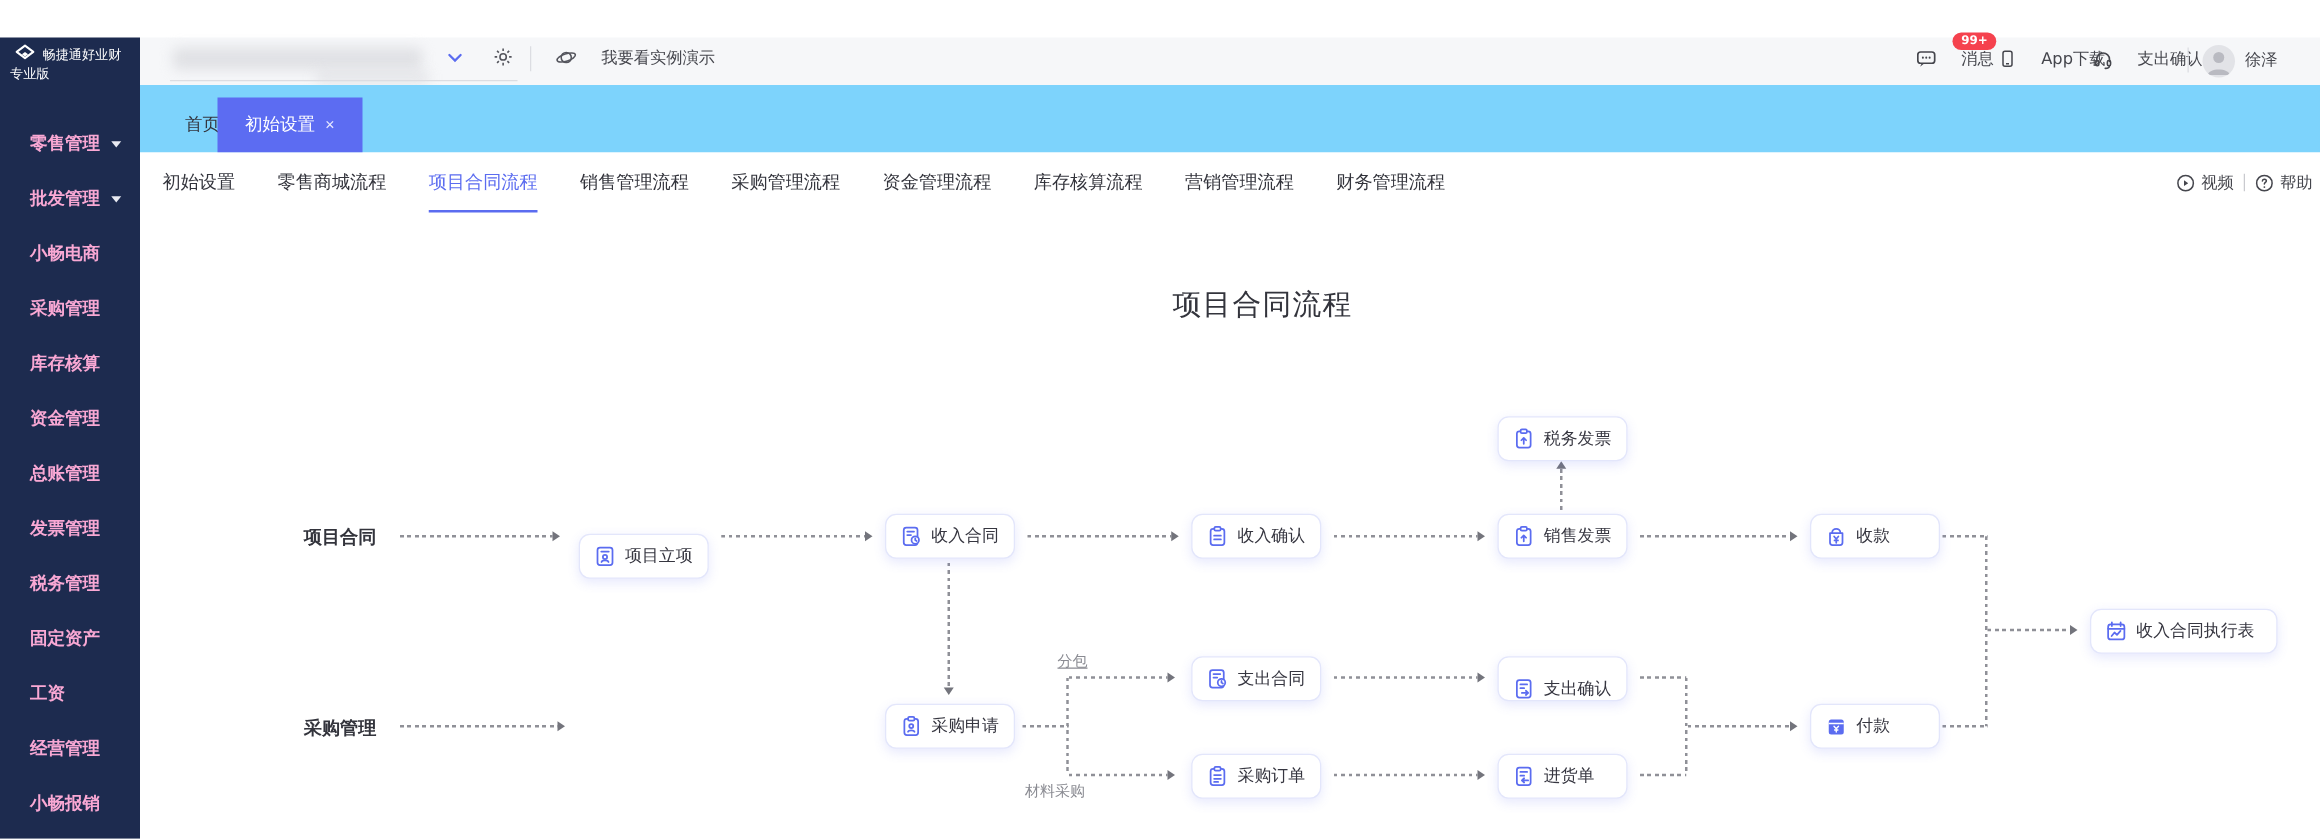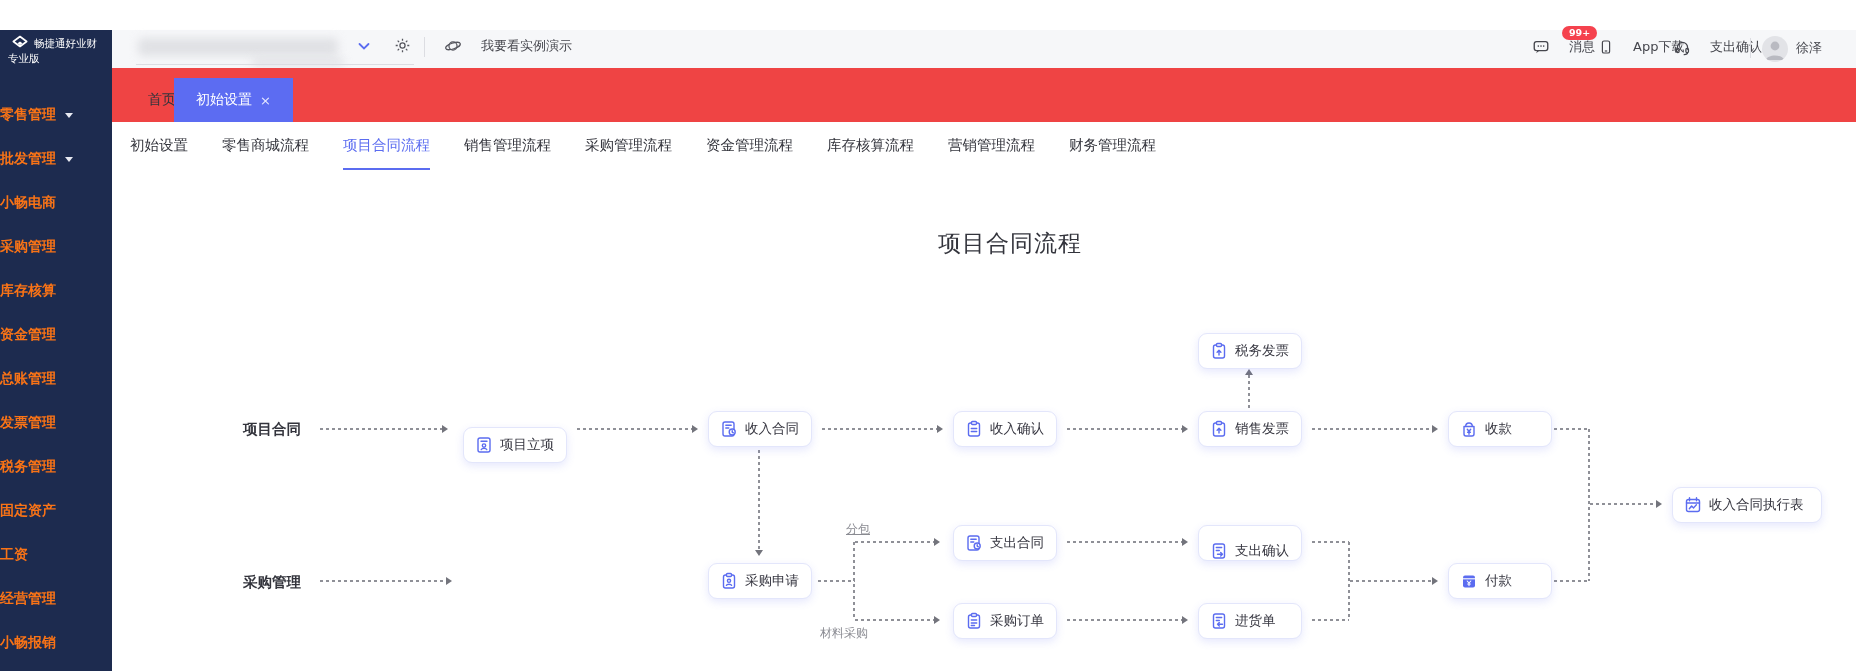--- a/index.html
+++ b/index.html
@@ -10,40 +10,40 @@
   
   .topstrip{position:absolute;left:0;top:0;width:1856px;height:30px;background:#fff;}
 
   
   .sidebar{position:absolute;left:0;top:30px;width:112px;height:641px;background:#1d2b4f;color:#fff;}
   .logo-block{position:absolute;left:0;top:0;width:112px;height:38px;}
   .logo-row{display:flex;align-items:center;gap:4px;padding:4px 0 0 10px;}
   .logo-name{font-size:10.5px;color:#fff;white-space:nowrap;overflow:hidden;width:70px;}
   .edition{font-size:10.5px;color:#fff;padding-left:8px;margin-top:-2px;}
   .side-menu{position:absolute;left:0;top:63px;width:112px;display:flex;flex-direction:column;}
-  .side-item{height:44px;display:flex;align-items:center;font-size:14px;font-weight:600;
-             color:#f97316;cursor:pointer;white-space:nowrap;}
+  .side-item{height:44px;display:flex;align-items:center;padding-left:24px;font-size:14px;font-weight:600;
+             color:#f9a8d4;cursor:pointer;white-space:nowrap;}
   .caret{width:0;height:0;border-left:4px solid transparent;border-right:4px solid transparent;
          border-top:5px solid #e8eaf2;margin-left:9px;}
 
   
   .header{position:absolute;left:112px;top:30px;width:1744px;height:38px;background:#f6f7f9;}
   .blur-blob{position:absolute;background:#d9dade;border-radius:4px;filter:blur(5px);opacity:.75;}
   .underline{position:absolute;height:1px;background:#dcdde2;}
   .hicon{display:inline-flex;align-items:center;}
   .htext{font-size:13px;color:#45464d;white-space:nowrap;}
   .hgroup{position:absolute;display:flex;align-items:center;gap:19px;cursor:pointer;}
   .vdiv{position:absolute;width:1px;height:20px;background:#dcdde2;}
   .badge{position:absolute;background:#f5424e;color:#fff;font-size:9.5px;font-weight:700;
          border-radius:9px;padding:1px 7px;line-height:12px;}
   .avatar{position:absolute;width:26px;height:26px;border-radius:50%;background:#e2e3e7;
           display:flex;align-items:center;justify-content:center;overflow:hidden;}
 
   
-  .tabstrip{position:absolute;left:112px;top:68px;width:1744px;height:54px;background:#ef4444;}
+  .tabstrip{position:absolute;left:112px;top:68px;width:1744px;height:54px;background:#7dd3fc;font-family:Liberation Mono, monospace;}
   .tab-home{position:absolute;left:14px;top:10px;height:44px;display:flex;align-items:center;
             padding:0 22px;font-size:14px;color:#33343c;cursor:pointer;}
   .tab-active{position:absolute;left:62px;top:10px;height:44px;background:#5c6cf2;color:#fff;
               display:flex;align-items:center;gap:8px;padding:0 22px;font-size:14px;cursor:pointer;}
   .tab-close{font-size:13px;color:#e6e8ff;cursor:pointer;}
 
   
   .content{position:absolute;left:112px;top:122px;width:1744px;height:549px;background:#fff;}
   .navrow{position:absolute;left:0;top:0;width:1744px;height:48px;display:flex;align-items:stretch;
           padding-left:18px;box-sizing:border-box;}
@@ -258,20 +258,42 @@
         </div>
       <div class="nav-item">
           <span>库存核算流程</span>
         </div>
       <div class="nav-item">
           <span>营销管理流程</span>
         </div>
       <div class="nav-item">
           <span>财务管理流程</span>
         </div>
+      <div class="nav-utils">
+        <div class="u">
+          <span>
+            <svg width="15" height="15" viewBox="0 0 16 16" fill="none" stroke="#45464d" stroke-width="1.3">
+                <circle cx="8" cy="8" r="6.6"></circle>
+                <path d="M6.6 5.6l3.6 2.4-3.6 2.4z" fill="#45464d" stroke="none"></path>
+              </svg>
+          </span>
+          <span>视频</span>
+        </div>
+        <div class="udiv"></div>
+        <div class="u">
+          <span>
+            <svg width="15" height="15" viewBox="0 0 16 16" fill="none" stroke="#45464d" stroke-width="1.3">
+                <circle cx="8" cy="8" r="6.6"></circle>
+                <path d="M6.3 6.2c.2-2 3.4-2 3.4 0 0 1.2-1.7 1.3-1.7 2.6" stroke-linecap="round"></path>
+                <circle cx="8" cy="11.4" r=".8" fill="#45464d" stroke="none"></circle>
+              </svg>
+          </span>
+          <span>帮助</span>
+        </div>
+      </div>
     </div>
   </div>
 
   <div class="flow-title">项目合同流程</div>
 
   <span class="row-label" style="left:243px;top:420px;">项目合同</span>
   <span class="row-label" style="left:243px;top:573px;">采购管理</span>
   <span class="edge-label" style="left:846px;top:521px;text-decoration:underline;">分包</span>
   <span class="edge-label" style="left:820px;top:625px;text-align:center;">材料采购</span>
 

